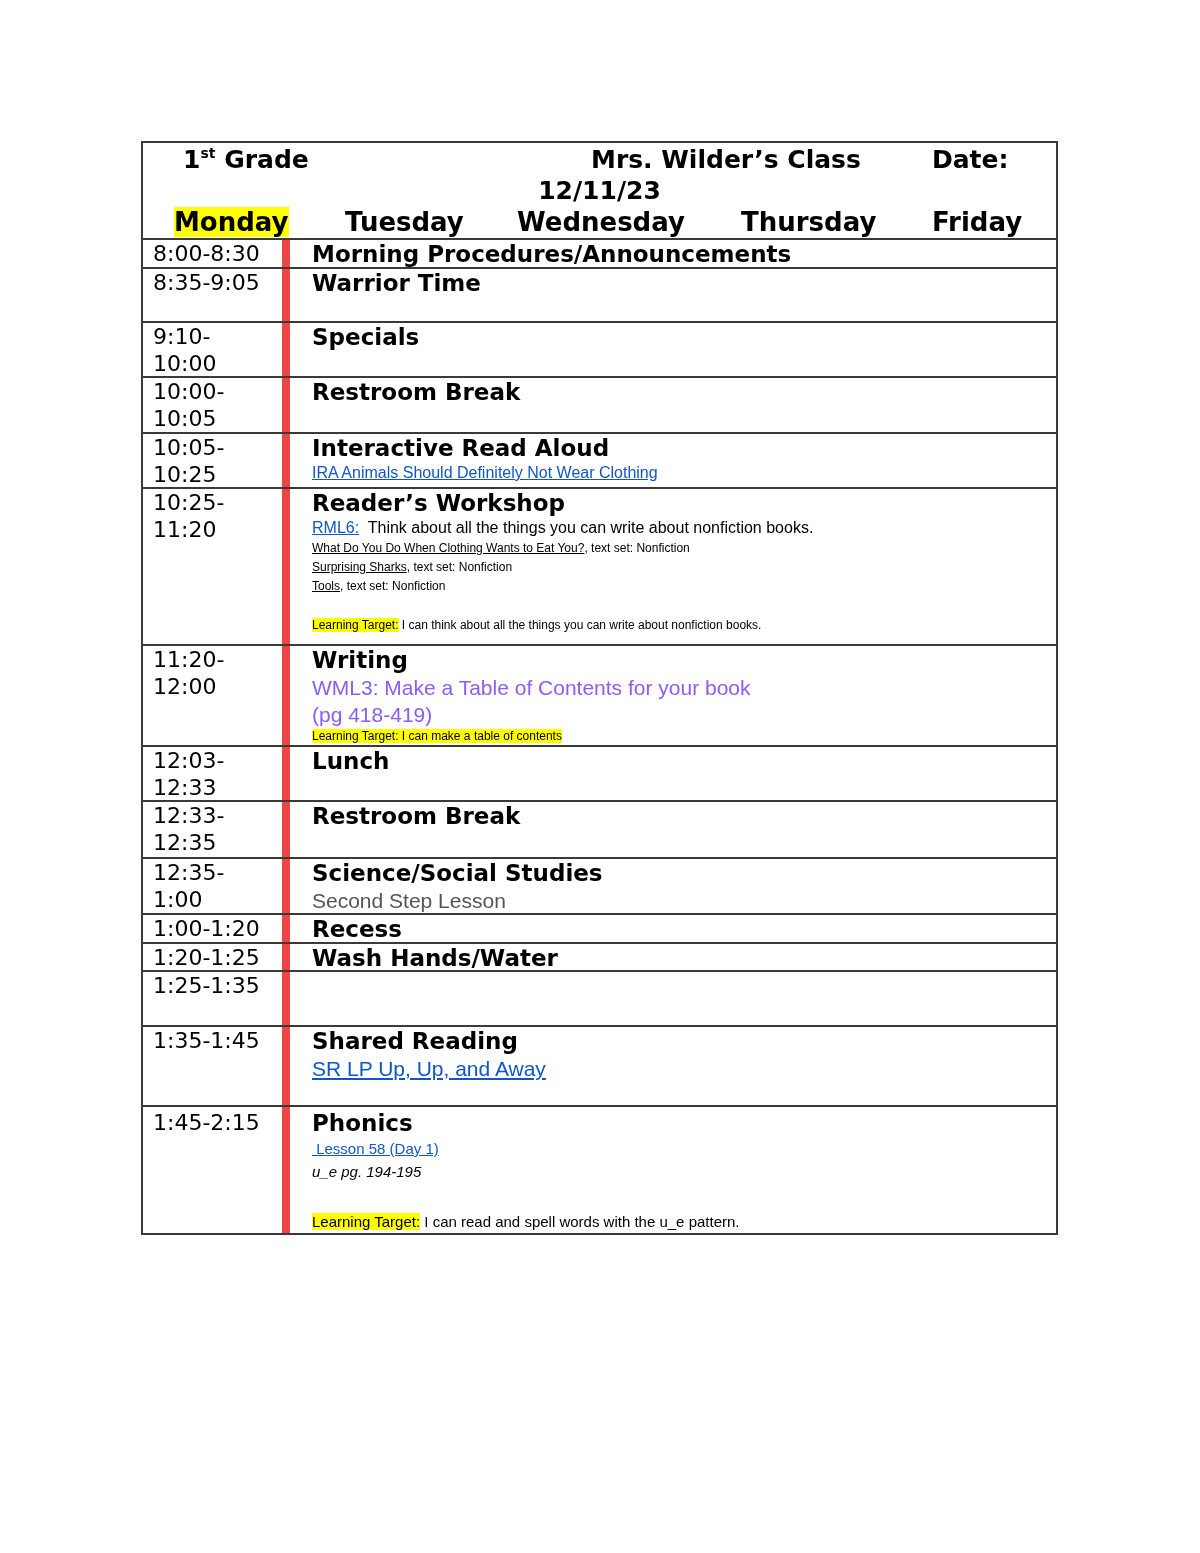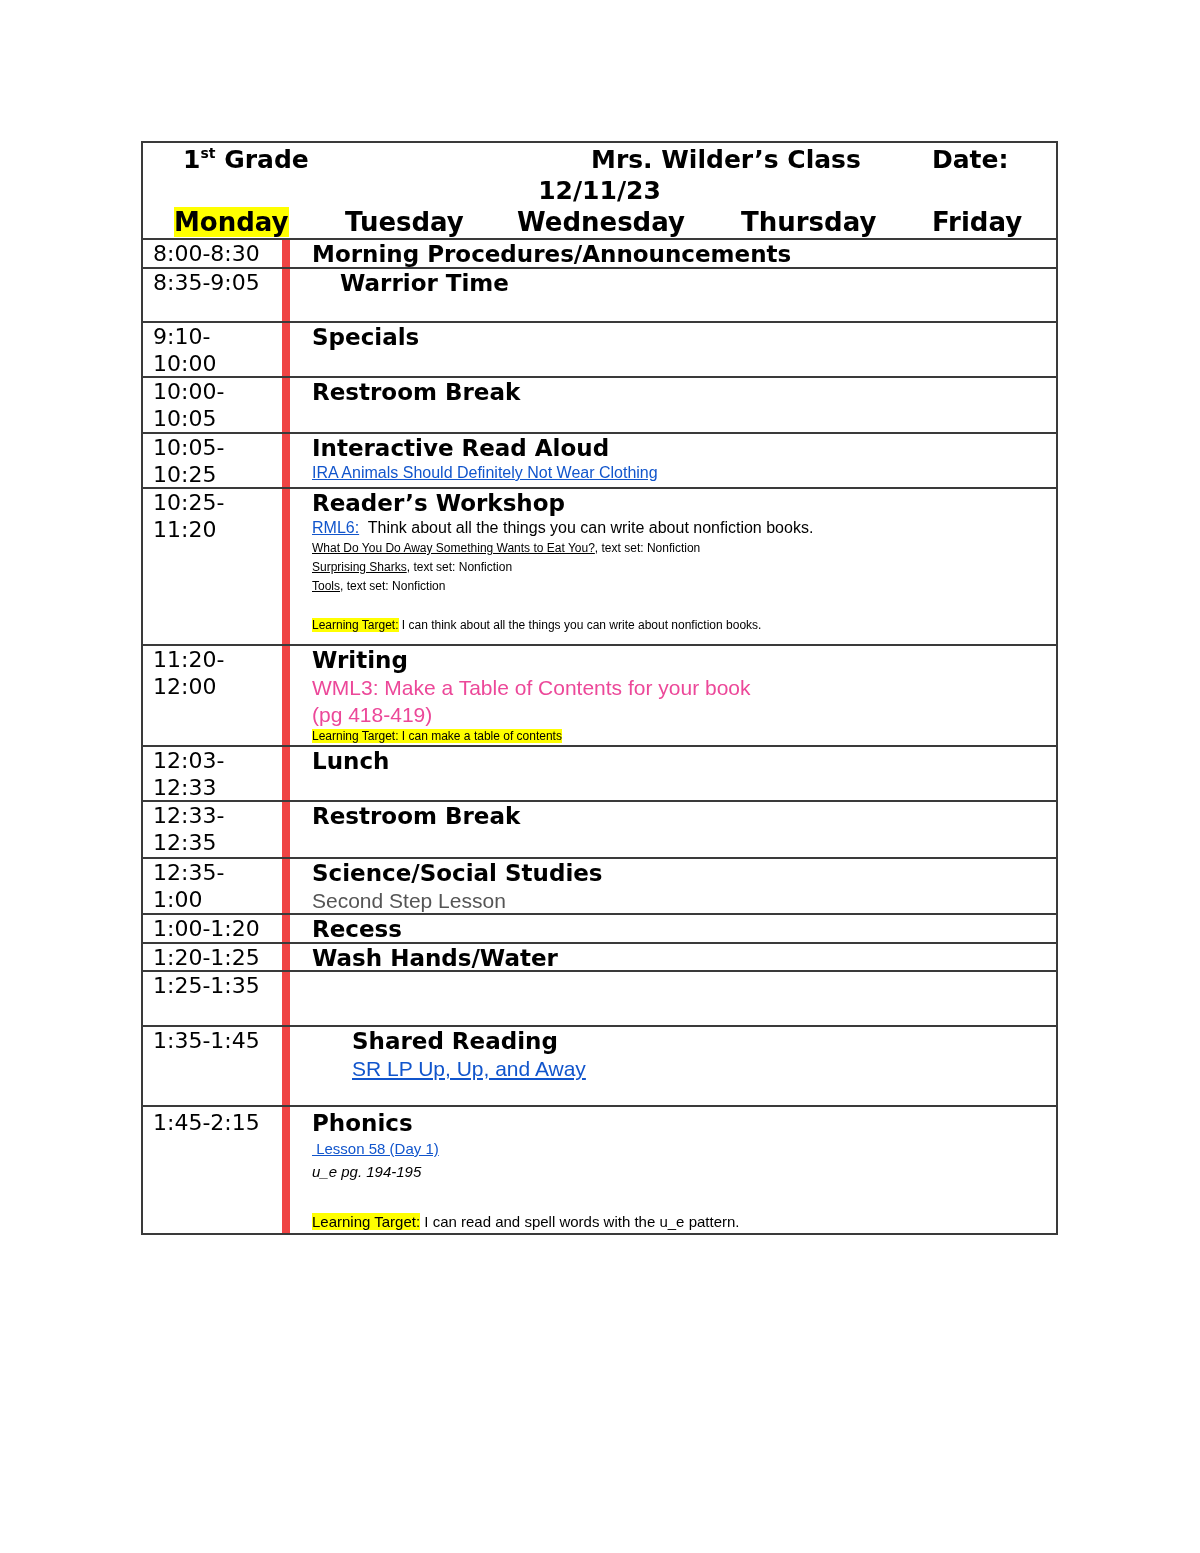--- a/index.html
+++ b/index.html
@@ -19,21 +19,21 @@
   .row { display: flex; border-bottom: 2px solid #3a3a3a; }
   .time { width: 147px; border-right: 8px solid #ef4444; font-size: 22px; line-height: 27px; padding: 0 0 0 10px; box-sizing: border-box; }
   .content { flex: 1; padding: 0 0 0 22px; }
   .title { font-size: 23px; font-weight: bold; line-height: 28px; }
   .link { color: #1155cc; text-decoration: underline; }
   .calibri { font-family: "Liberation Sans", sans-serif; }
   .sub-link { font-size: 16px; line-height: 22px; }
   .rml { font-size: 16px; line-height: 22px; }
   .small { font-size: 12px; line-height: 19px; }
   .hl-y { background: #ffff00; }
-  .plain-lg { font-size: 21px; line-height: 27px; color: #ec4899; }
+  .plain-lg { font-size: 21px; line-height: 27px; color: #8b5cf6; }
   .gray-lg { font-size: 21px; line-height: 27px; color: #555; }
   .ital { font-style: italic; font-size: 15px; line-height: 22px; }
   .lt { font-size: 15px; line-height: 22px; }
   .lt-small { font-size: 12px; line-height: 17px; }
 </style>
 </head>
 <body>
 
 <div class="page">
   <div class="frame">
@@ -54,21 +54,21 @@
       </div>
     </div>
 
     <div class="row" style="height:27px;">
       <div class="time"><span>8:00-8:30</span></div>
       <div class="content">
           <div class="title">Morning Procedures/Announcements</div>
         </div>
     </div>
 
-    <div class="row" style="height:52px;gap:28px;">
+    <div class="row" style="height:52px;">
       <div class="time"><span>8:35-9:05</span></div>
       <div class="content">
           <div class="title">Warrior Time</div>
         </div>
     </div>
 
     <div class="row" style="height:53px;">
       <div class="time">
           <div>9:10-</div>
           <div>10:00</div>
@@ -100,21 +100,21 @@
     </div>
 
     <div class="row" style="height:155px;">
       <div class="time">
           <div>10:25-</div>
           <div>11:20</div>
         </div>
       <div class="content calibri">
         <div class="title" style="font-family:'DejaVu Sans',sans-serif;">Reader’s Workshop</div>
         <div class="rml"><span class="link">RML6:</span>&nbsp; <span>Think about all the things you can write about nonfiction books.</span></div>
-        <div class="small"><span style="text-decoration:underline;">What Do You Do Away Something Wants to Eat You?</span><span>, text set: Nonfiction</span></div>
+        <div class="small"><span style="text-decoration:underline;">What Do You Do When Clothing Wants to Eat You?</span><span>, text set: Nonfiction</span></div>
         <div class="small"><span style="text-decoration:underline;">Surprising Sharks</span><span>, text set: Nonfiction</span></div>
         <div class="small"><span style="text-decoration:underline;">Tools</span><span>, text set: Nonfiction</span></div>
         <div class="small" style="margin-top:20px;"><span class="hl-y">Learning Target:</span><span> I can think about all the things you can write about nonfiction books.</span></div>
       </div>
     </div>
 
     <div class="row" style="height:99px;">
       <div class="time">
           <div>11:20-</div>
           <div>12:00</div>
@@ -169,21 +169,21 @@
       <div class="time"><span>1:20-1:25</span></div>
       <div class="content">
           <div class="title">Wash Hands/Water</div>
         </div>
     </div>
 
     <div class="row" style="height:53px;">
       <div class="time"><span>1:25-1:35</span></div>
     </div>
 
-    <div class="row" style="height:78px;gap:40px;">
+    <div class="row" style="height:78px;">
       <div class="time"><span>1:35-1:45</span></div>
       <div class="content">
         <div class="title">Shared Reading</div>
         <div class="link calibri" style="font-size:21px;line-height:27px;">SR LP Up, Up, and Away</div>
       </div>
     </div>
 
     <div class="row" style="height:126px;">
       <div class="time" style="padding-top:2px;"><span>1:45-2:15</span></div>
       <div class="content calibri">

